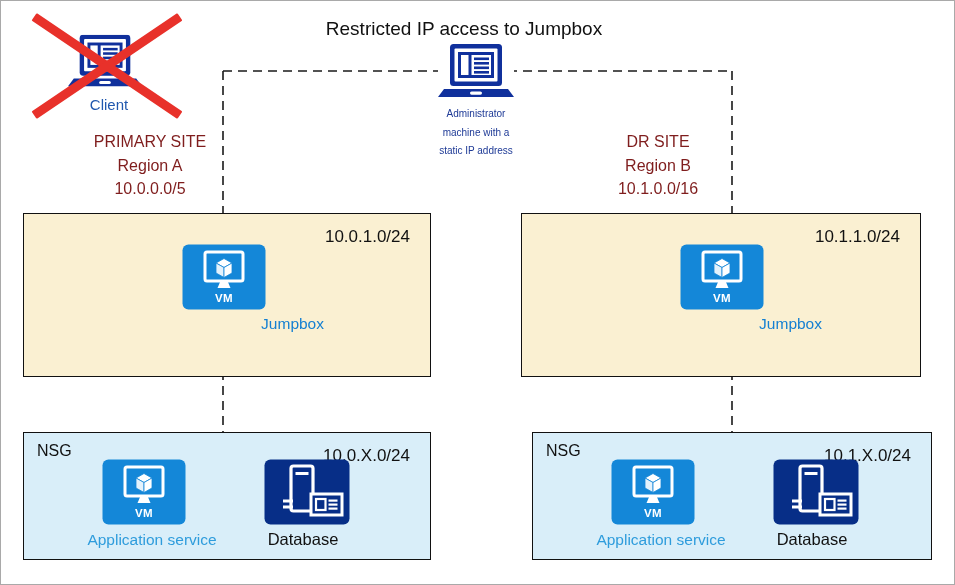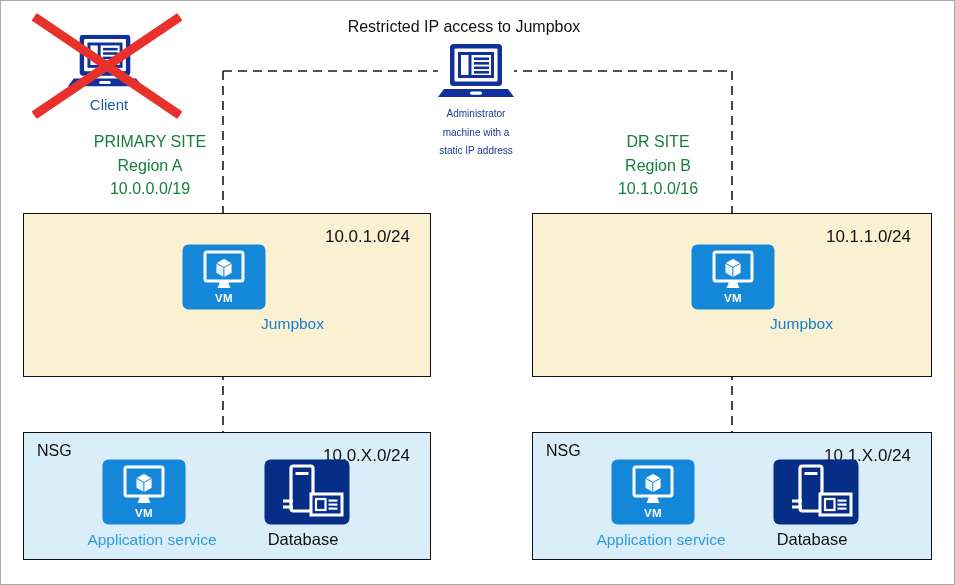--- a/index.html
+++ b/index.html
@@ -4,38 +4,38 @@
 <style>
   html,body{margin:0;padding:0;background:#fff;}
   #canvas{
     position:relative;width:955px;height:585px;box-sizing:border-box;
     border:1px solid #A9A9A9;background:#fff;overflow:hidden;
     font-family:"Liberation Sans","DejaVu Sans",sans-serif;color:#1a1a1a;
   }
   .abs{position:absolute;}
   .ctr{text-align:center;}
   
-  .top-caption{left:213px;top:17px;width:500px;font-size:16px;color:#111;}
+  .top-caption{left:213px;top:17px;width:500px;font-size:19px;color:#111;}
   .mid-caption{left:200px;top:372px;width:512px;font-size:16.5px;color:#111;}
-  .site-block{width:180px;font-size:16px;line-height:23.5px;color:#15803d;}
+  .site-block{width:180px;font-size:16px;line-height:23.5px;color:#7f1d1d;}
   .site-primary{left:59px;top:129px;}
   .site-dr{left:567px;top:129px;}
   
   .client-laptop{left:67px;top:33px;width:74px;height:56px;}
   .client-label{left:48px;top:95px;width:120px;font-size:15px;color:#2158AE;}
   .cross{left:33px;top:15px;width:145px;height:99px;}
   .cross .bar{position:absolute;left:50%;top:50%;width:176px;height:9px;background:#E8312A;border-radius:1px;}
   .cross .bar1{transform:translate(-50%,-50%) rotate(34deg);}
   .cross .bar2{transform:translate(-50%,-50%) rotate(-34deg);}
   .admin-laptop{left:437px;top:43px;width:76px;height:56px;background:#fff;}
   .admin-label{left:395px;top:104px;width:160px;font-size:10px;line-height:18.5px;color:#1E3A96;}
   
   .subnet-box{box-sizing:border-box;border:1.5px solid #111;background:#FAF0D2;width:408px;height:164px;}
   .subnet-left{left:22px;top:212px;}
-  .subnet-right{left:531px;top:212px;width:400px;}
+  .subnet-right{left:520px;top:212px;width:400px;}
   .nsg-box{box-sizing:border-box;border:1.5px solid #111;background:#D9EEF9;width:408px;height:128px;}
   .nsg-left{left:22px;top:431px;}
   .nsg-right{left:531px;top:431px;width:400px;}
   .cidr-tag{position:absolute;right:20px;top:13px;font-size:17px;color:#111;}
   .nsg-tag{position:absolute;left:13px;top:9px;font-size:16px;color:#111;}
   
   .vm-icon{position:absolute;width:84px;height:66px;}
   .vm-badge{position:absolute;left:0;bottom:6px;width:100%;text-align:center;
             font-size:11.5px;font-weight:bold;letter-spacing:.5px;color:#fff;}
   .jumpbox-vm{left:158px;top:30px;}
@@ -121,21 +121,21 @@
   </div>
   <div class="abs ctr admin-label">
     <div>Administrator</div>
     <div>machine with a</div>
     <div>static IP address</div>
   </div>
 
   <div class="abs ctr site-block site-primary">
     <div>PRIMARY SITE</div>
     <div>Region A</div>
-    <div>10.0.0.0/19</div>
+    <div>10.0.0.0/5</div>
   </div>
   <div class="abs ctr site-block site-dr">
     <div>DR SITE</div>
     <div>Region B</div>
     <div>10.1.0.0/16</div>
   </div>
 
   <div class="abs subnet-box subnet-left">
     <div class="cidr-tag">10.0.1.0/24</div>
     <div class="vm-icon jumpbox-vm">

